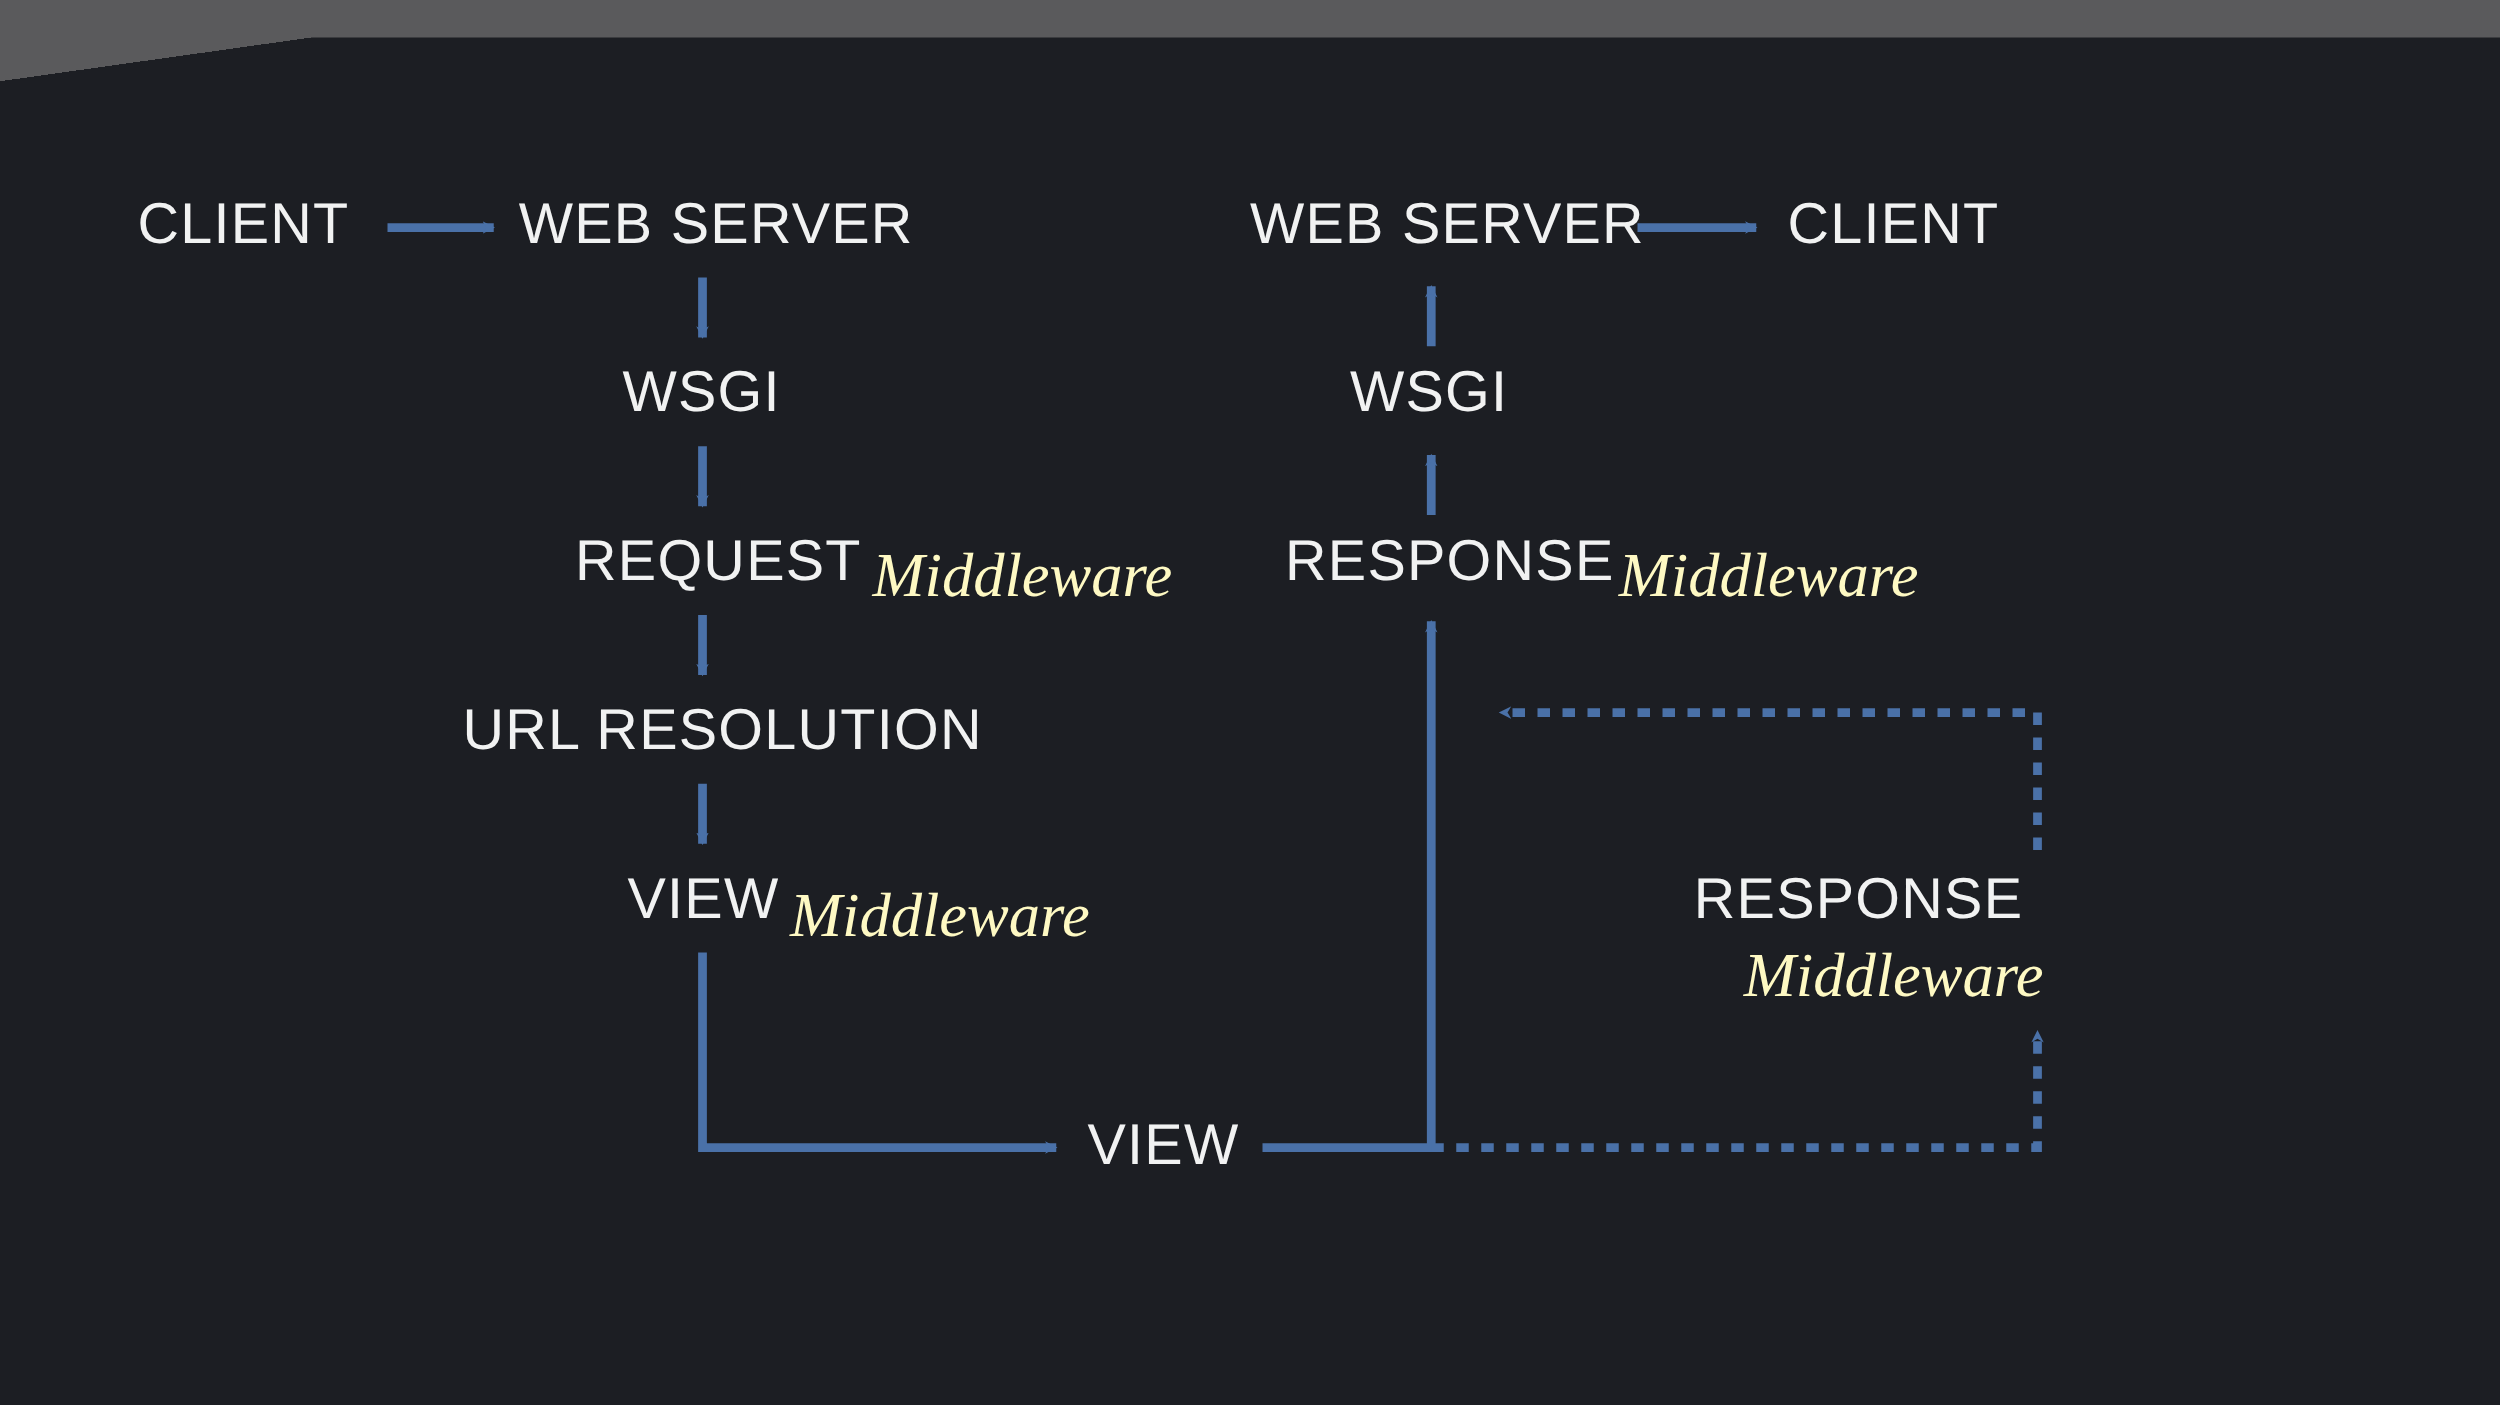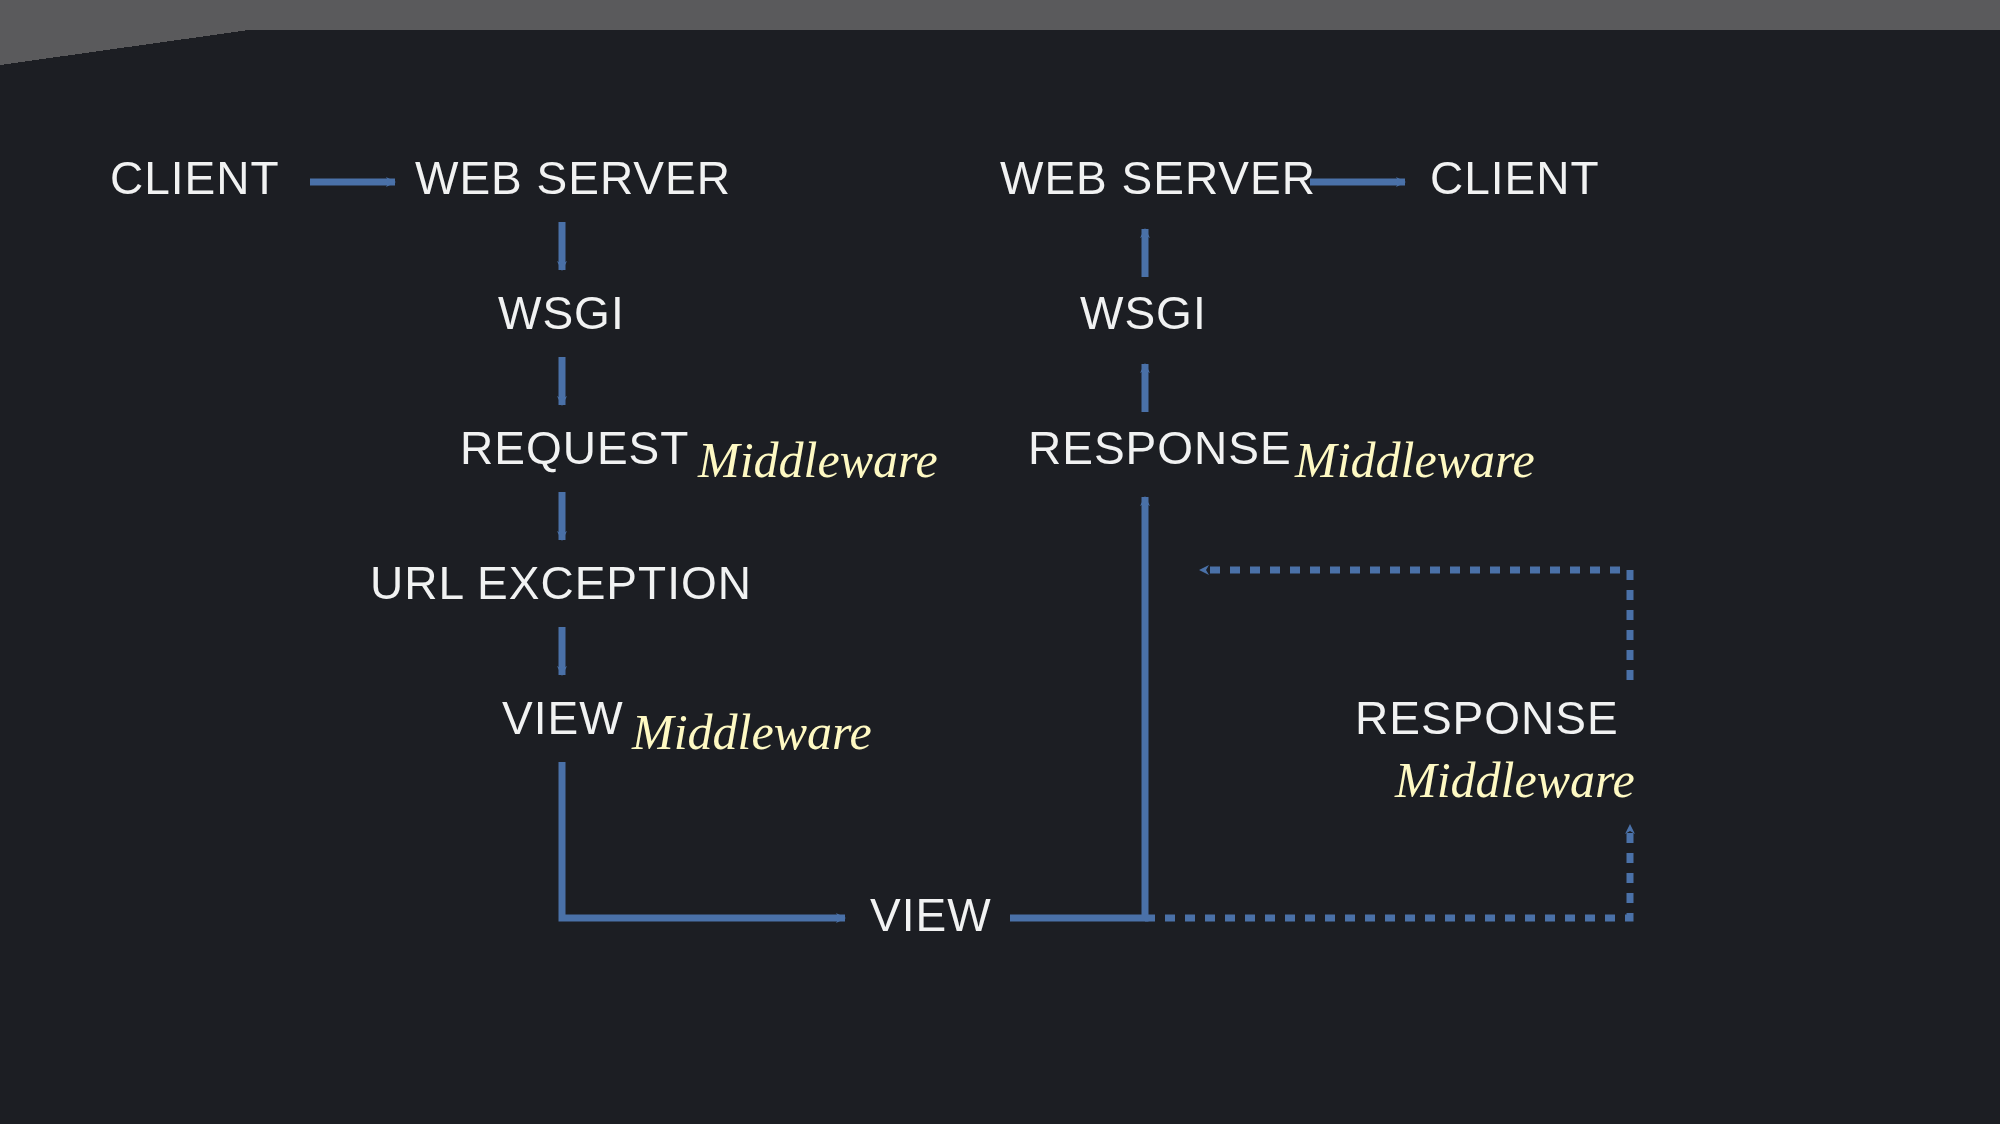--- a/index.html
+++ b/index.html
@@ -63,21 +63,21 @@
 
 <div class="node" style="left:110px; top:155px;">CLIENT</div>
 
 <div class="node" style="left:415px; top:155px;">WEB SERVER</div>
 
 <div class="node" style="left:498px; top:290px;">WSGI</div>
 
 <div class="node" style="left:460px; top:425px;">REQUEST</div>
 <div class="mw" style="left:698px; top:435px;">Middleware</div>
 
-<div class="node" style="left:370px; top:560px;">URL EXCEPTION</div>
+<div class="node" style="left:370px; top:560px;">URL RESOLUTION</div>
 
 <div class="node" style="left:502px; top:695px;">VIEW</div>
 <div class="mw" style="left:632px; top:707px;">Middleware</div>
 
 <div class="node" style="left:870px; top:892px;">VIEW</div>
 
 <div class="node" style="left:1430px; top:155px;">CLIENT</div>
 
 <div class="node" style="left:1000px; top:155px;">WEB SERVER</div>
 

